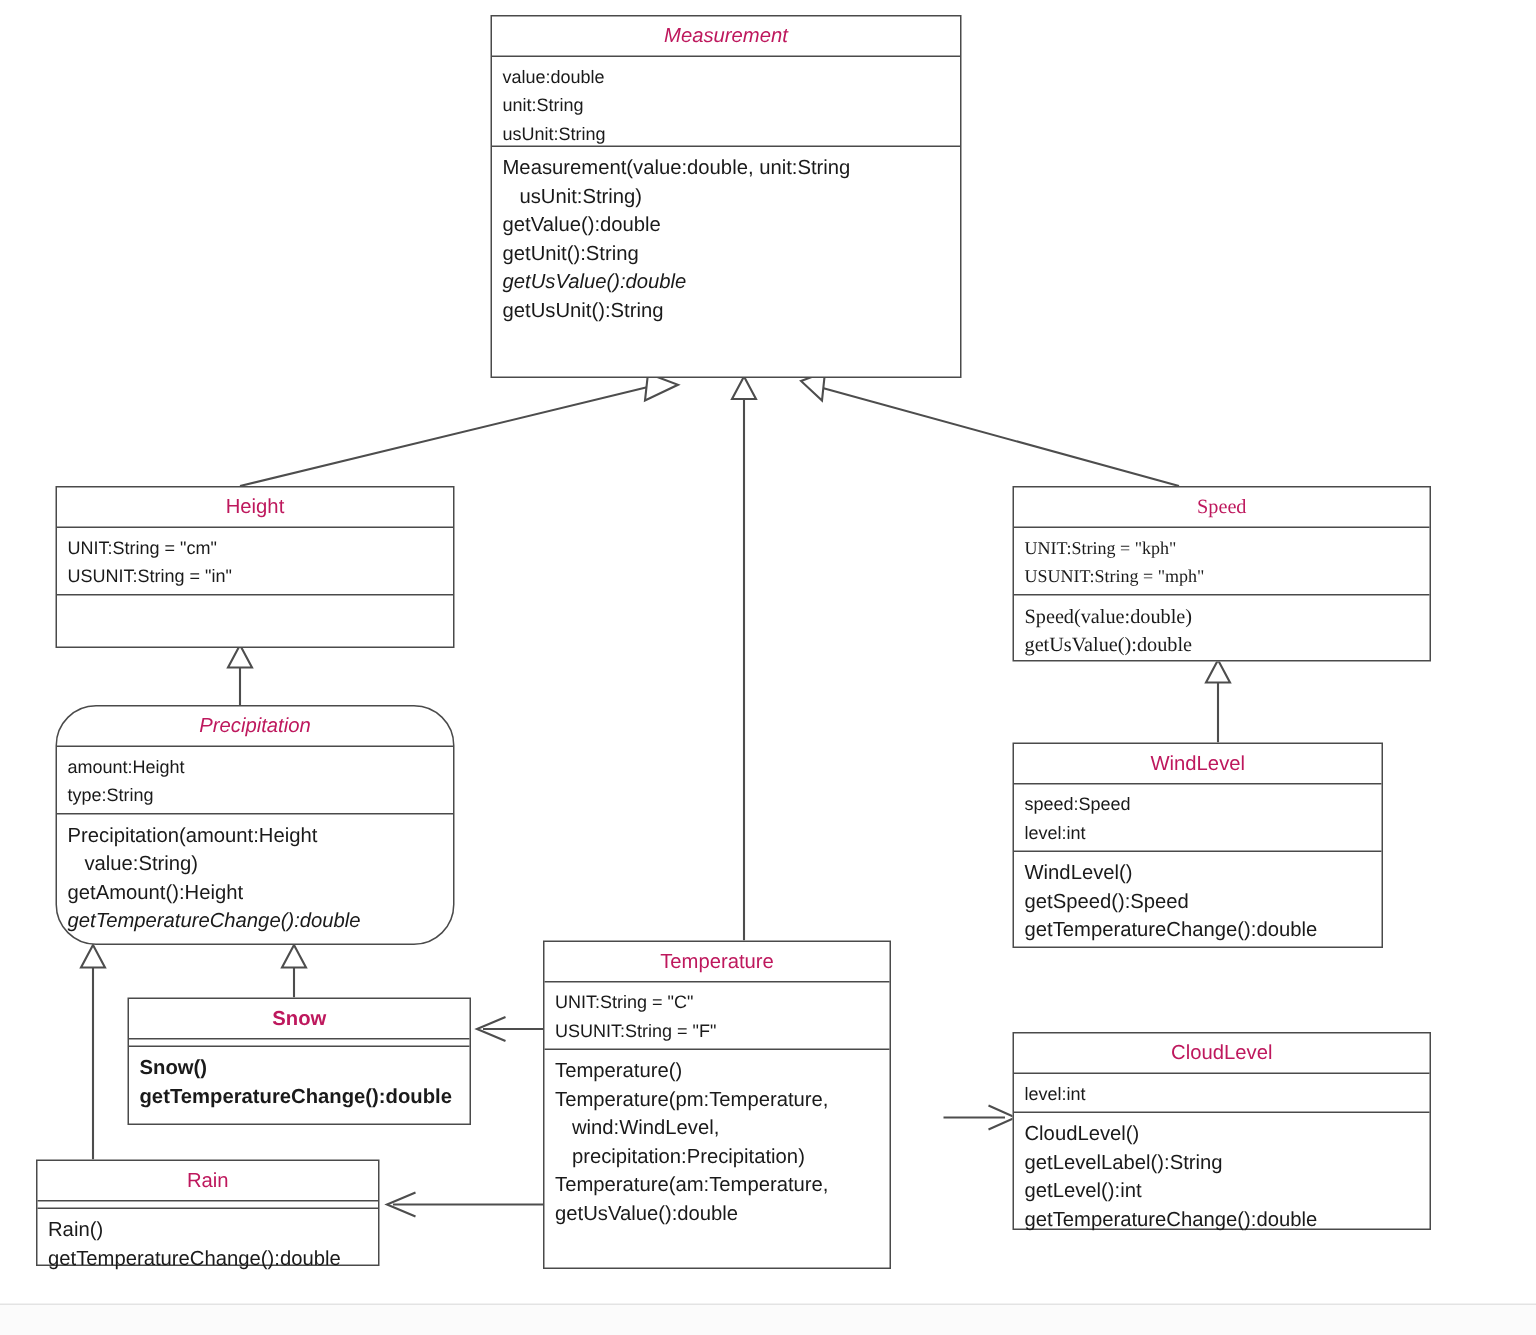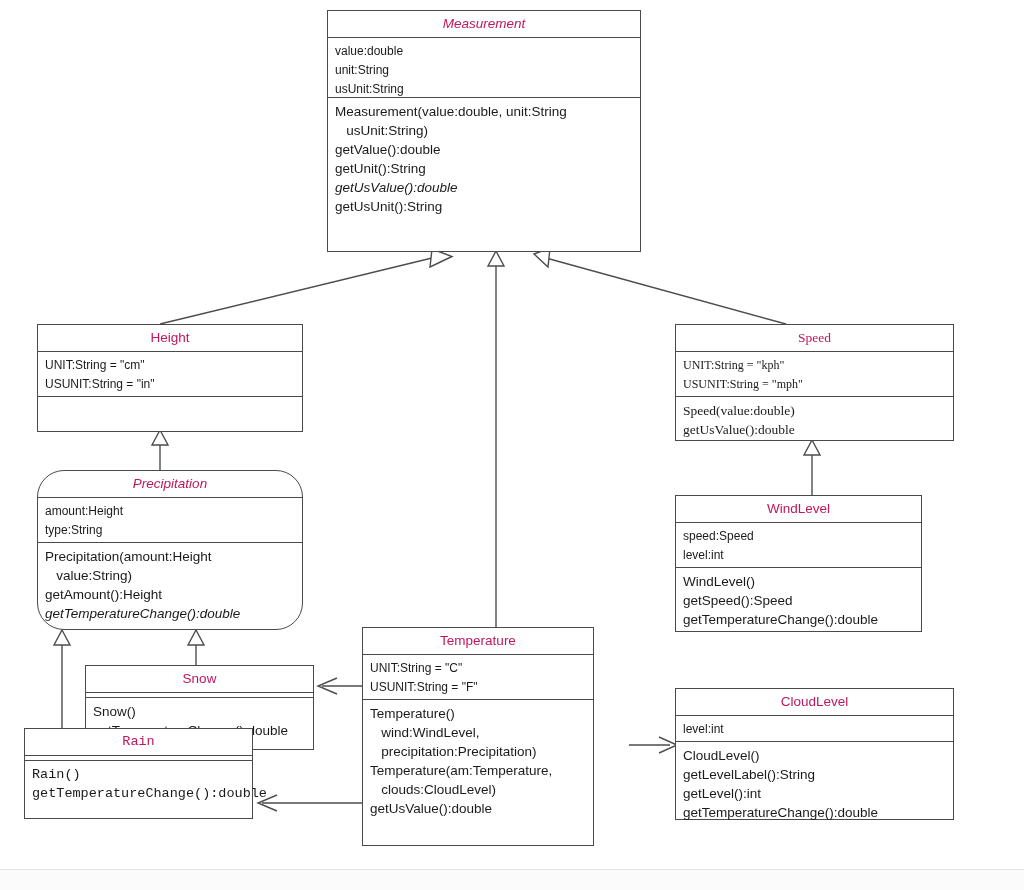--- a/index.html
+++ b/index.html
@@ -228,50 +228,50 @@
       <div class="uml-line">speed:Speed</div>
       <div class="uml-line">level:int</div>
     </div>
     <div class="uml-ops">
       <div class="uml-line">WindLevel()</div>
       <div class="uml-line">getSpeed():Speed</div>
       <div class="uml-line">getTemperatureChange():double</div>
     </div>
   </div>
 
-  <div class="uml-class" style="left:85px; top:665px; width:229px; height:85px;">
+  <div class="uml-class" style="left:85px; top:665px; width:229px; height:85px;font-weight:bold;">
     <div class="uml-name">Snow</div>
     <div class="uml-attrs empty"></div>
     <div class="uml-ops">
       <div class="uml-line">Snow()</div>
       <div class="uml-line">getTemperatureChange():double</div>
     </div>
   </div>
 
-  <div class="uml-class" style="left:24px; top:728px; width:229px; height:91px;font-family:Liberation Mono, monospace;">
+  <div class="uml-class" style="left:24px; top:773px; width:229px; height:71px;">
     <div class="uml-name">Rain</div>
     <div class="uml-attrs empty"></div>
     <div class="uml-ops">
       <div class="uml-line">Rain()</div>
       <div class="uml-line">getTemperatureChange():double</div>
     </div>
   </div>
 
   <div class="uml-class" style="left:362px; top:627px; width:232px; height:219px;">
     <div class="uml-name">Temperature</div>
     <div class="uml-attrs" style="height:45px;">
       <div class="uml-line">UNIT:String = "C"</div>
       <div class="uml-line">USUNIT:String = "F"</div>
     </div>
     <div class="uml-ops">
       <div class="uml-line">Temperature()</div>
+      <div class="uml-line">Temperature(pm:Temperature,</div>
       <div class="uml-line">   wind:WindLevel,</div>
       <div class="uml-line">   precipitation:Precipitation)</div>
       <div class="uml-line">Temperature(am:Temperature,</div>
-      <div class="uml-line">   clouds:CloudLevel)</div>
       <div class="uml-line">getUsValue():double</div>
     </div>
   </div>
 
   <div class="uml-class" style="left:675px; top:688px; width:279px; height:132px;">
     <div class="uml-name">CloudLevel</div>
     <div class="uml-attrs" style="height:26px;">
       <div class="uml-line">level:int</div>
     </div>
     <div class="uml-ops">

